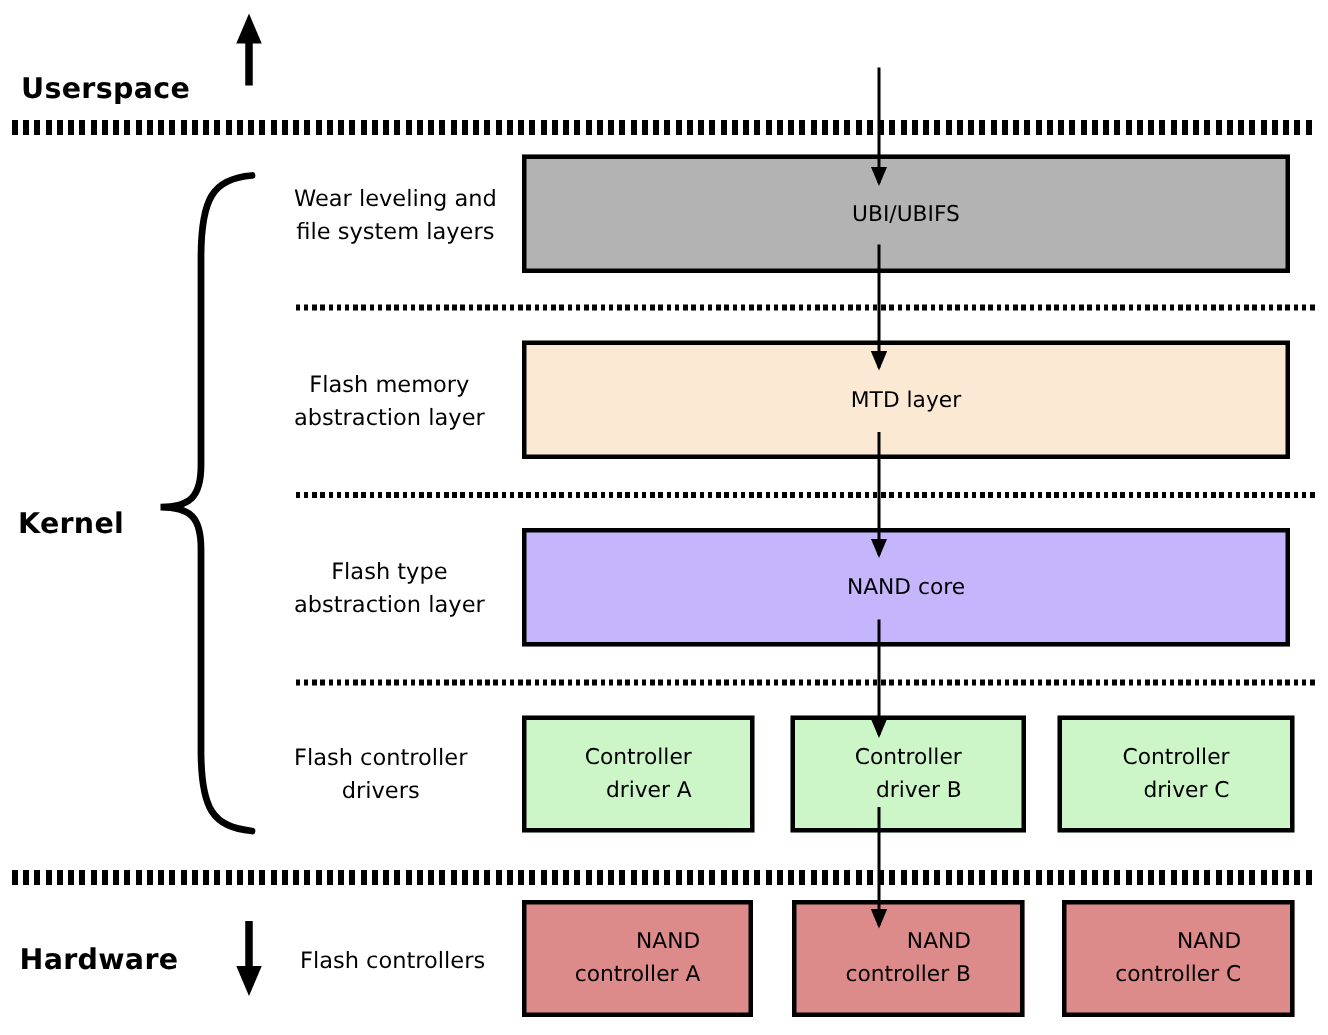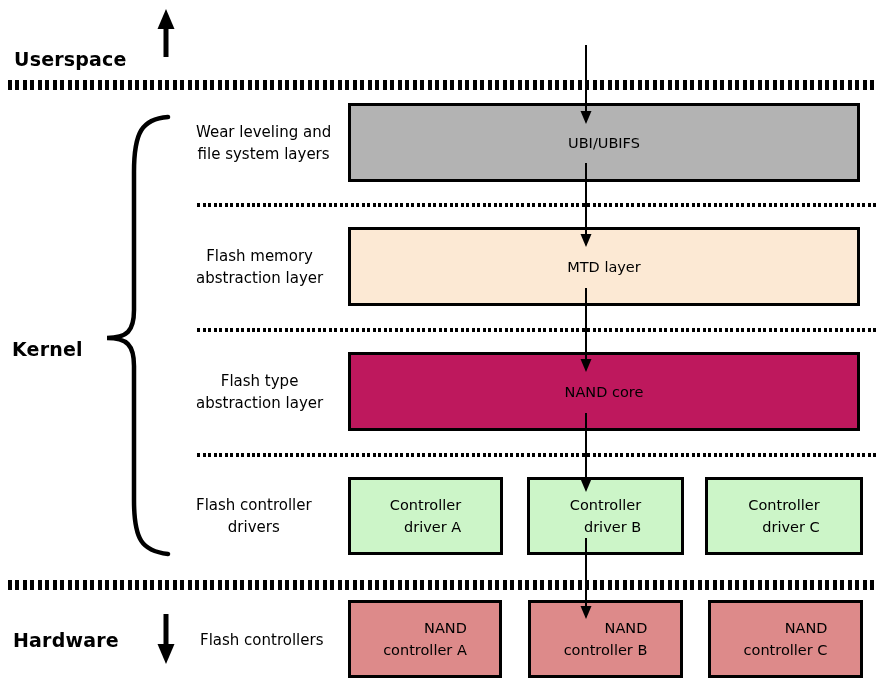--- a/index.html
+++ b/index.html
@@ -87,21 +87,21 @@
   <div class="abs layer-label" style="left:200px; top:629px;">
     <div>Flash controllers</div>
   </div>
 
   <div class="abs box wide-box" style="top: 103px; background-color: rgb(179, 179, 179);">
     <span>UBI/UBIFS</span>
   </div>
   <div class="abs box wide-box" style="top: 227px; background-color: rgb(252, 233, 212);">
     <span>MTD layer</span>
   </div>
-  <div class="abs box wide-box" style="top: 352px; background-color: #be185d; text-align: center;">
+  <div class="abs box wide-box" style="top: 352px; background-color: #c4b5fd; text-align: center;">
     <span>NAND core</span>
   </div>
 
   <div class="abs box" style="left: 338px; top: 477px; width: 155px; height: 78px; background-color: rgb(204, 245, 200);">
     <span class="two-line">
       <span>Controller</span><br>
       <span>driver A</span>
     </span>
   </div>
   <div class="abs box" style="left: 517px; top: 477px; width: 157px; height: 78px; background-color: rgb(204, 245, 200);">

